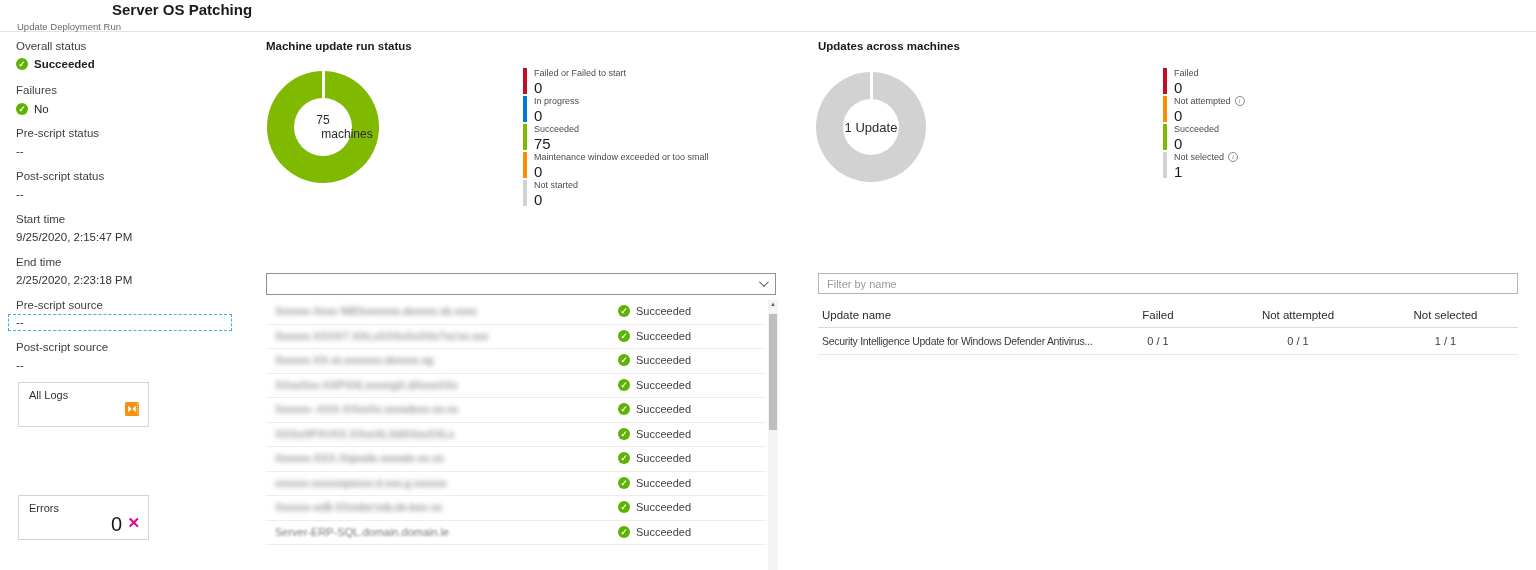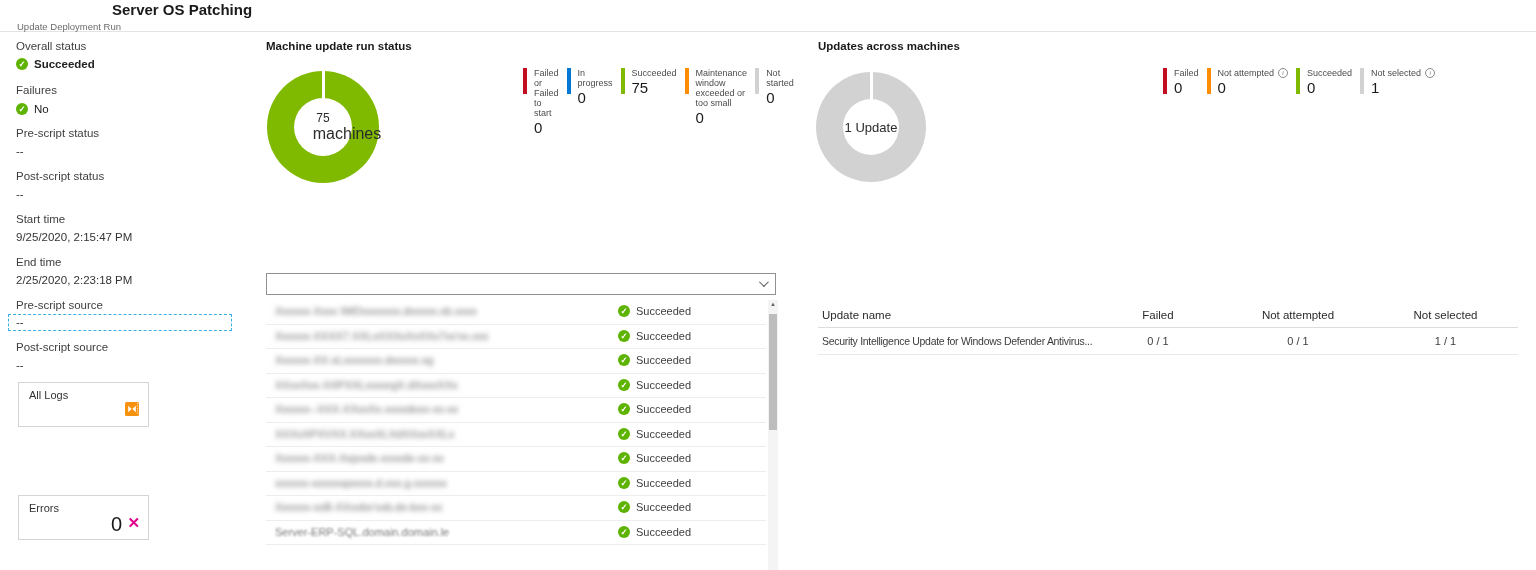--- a/index.html
+++ b/index.html
@@ -30,25 +30,25 @@
   
   .col-machines { position:absolute; left:266px; top:32px; width:512px; height:538px; }
   .col-updates  { position:absolute; left:818px; top:32px; width:700px; height:538px; }
   .chart-title { position:absolute; left:0; top:8px; font-size:11.5px; font-weight:700; color:#1a1a1a; }
 
   
   .donut { position:absolute; border-radius:50%; }
   .donut .hole { position:absolute; background:#fff; border-radius:50%; display:flex; flex-direction:column; align-items:center; justify-content:center; }
   .donut .notch { position:absolute; top:0; left:50%; width:3px; margin-left:-1.5px; background:#fff; }
   .donut-center-line1 { font-size:12px; color:#2b2b2b; }
-  .donut-center-line2 { font-size:16px; color:#2b2b2b;margin-left:48px; }
+  .donut-center-line2 { font-size:12px; color:#2b2b2b;margin-left:48px; }
   .donut-center-single { font-size:13px; color:#2b2b2b; }
 
   
-  .legend { position:absolute; display:flex; flex-direction:row; gap:8px; }
+  .legend { position:absolute; display:flex; flex-direction:column; }
   .legend-item { display:flex; gap:7px; cursor:pointer; }
   .legend-bar { width:4px; height:26px; flex:0 0 auto; }
   .legend-texts { display:flex; flex-direction:column; }
   .legend-label { font-size:9px; color:#4c4c4c; display:flex; align-items:center; gap:4px; }
   .legend-value { font-size:15px; color:#1a1a1a; margin-top:1px; }
   .info-icon { display:inline-block; width:10px; height:10px; border:1px solid #8a8a8a; border-radius:50%; font-size:7px; line-height:9px; text-align:center; color:#8a8a8a; font-style:italic; font-family:"Liberation Serif", serif; }
 
   
   .dropdown { position:absolute; left:0; top:241px; width:510px; height:22px; border:1px solid #919191; background:#fff; cursor:pointer; }
   .chev { position:absolute; right:9px; top:6px; width:7px; height:7px; border-right:1.5px solid #555; border-bottom:1.5px solid #555; transform:rotate(45deg) translateY(-2px); }
@@ -315,20 +315,21 @@
         <span class="legend-texts">
           <span class="legend-label">
               <span>Not selected</span>
               <span class="info-icon">i</span>
             </span>
           <span class="legend-value">1</span>
         </span>
       </div>
     </div>
 
+    <input class="filter-input" type="text" placeholder="Filter by name" style="">
 
     <div class="utable">
       <div class="urow-head">
         <span class="ucell-name-head">Update name</span>
         <span class="ucell-num-head">Failed</span>
         <span class="ucell-num-head">Not attempted</span>
         <span class="ucell-num-head">Not selected</span>
       </div>
       <div class="urow">
         <span class="ucell-name">Security Intelligence Update for Windows Defender Antivirus...</span>

